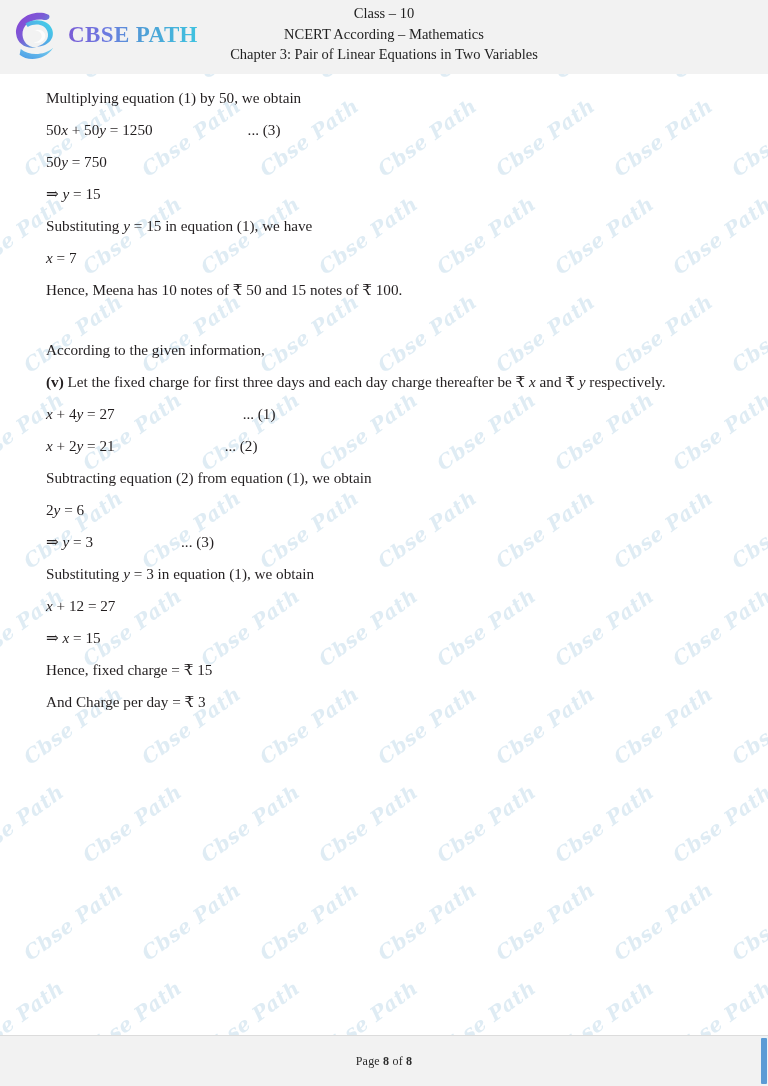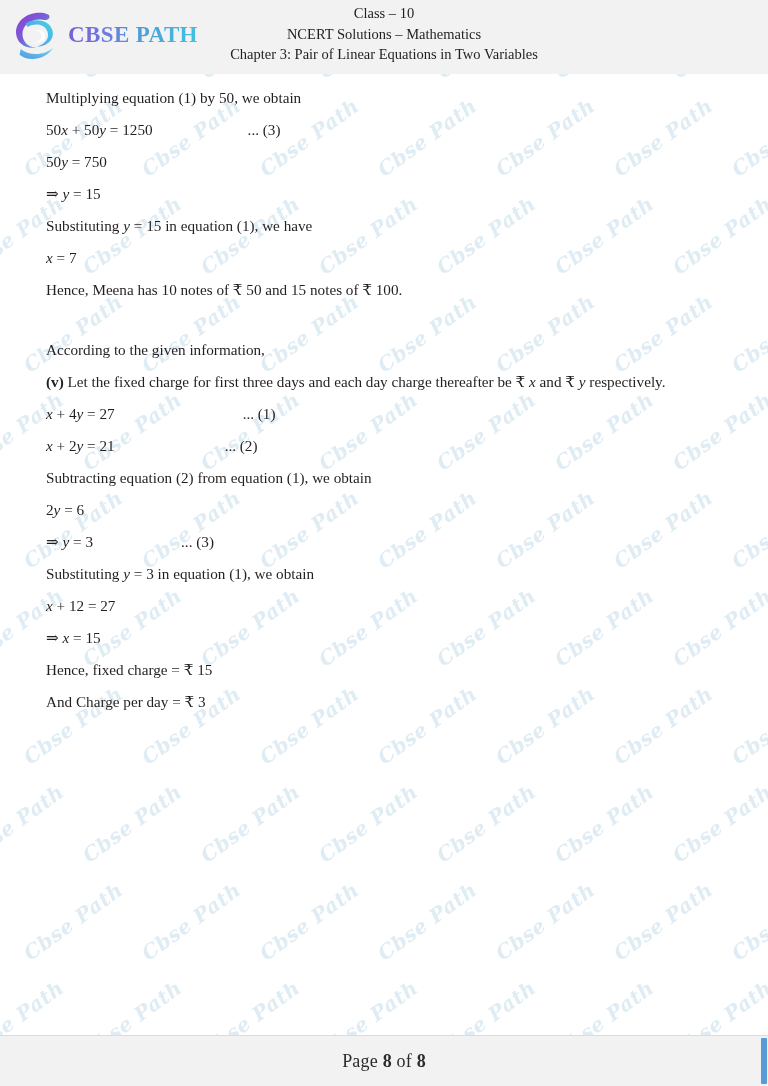--- a/index.html
+++ b/index.html
@@ -140,21 +140,21 @@
     position: relative;
     flex: 0 0 auto;
     height: 50px;
     background: #f2f2f2;
     border-top: 1px solid #dcdcdc;
     display: flex;
     align-items: center;
     justify-content: center;
   }
   .page-num {
-    font-size: 18px;
+    font-size: 12px;
     color: #2b2b2b;
     letter-spacing: 0.2px;
   }
   .page-num b { font-weight: bold; }
   .scroll-track {
     position: absolute;
     right: 0;
     top: 0;
     bottom: 0;
     width: 8px;
@@ -203,21 +203,21 @@
           <path d="M22 74 C36 86 62 86 78 72 C64 94 34 96 20 84 Z" fill="url(#gradC)"></path>
           <path d="M44 42 C56 38 66 44 64 54 C62 62 52 66 44 62 C52 62 58 58 58 52
                    C58 46 52 42 44 42 Z" fill="#ffffff" opacity="0.85"></path>
         </svg>
       </span>
       <span class="logo-word">CBSE PATH</span>
     </div>
 
     <div class="header-titles">
       <div>Class – 10</div>
-      <div>NCERT Solutions – Mathematics</div>
+      <div>NCERT According – Mathematics</div>
       <div>Chapter 3: Pair of Linear Equations in Two Variables</div>
     </div>
   </div>
 
   <div class="doc-body">
 
     <div class="wm-layer">
         <span class="wm" style="left: -40px; top: -10px;">Cbse Path</span>
         <span class="wm" style="left: 78px; top: -10px;">Cbse Path</span>
         <span class="wm" style="left: 196px; top: -10px;">Cbse Path</span>

